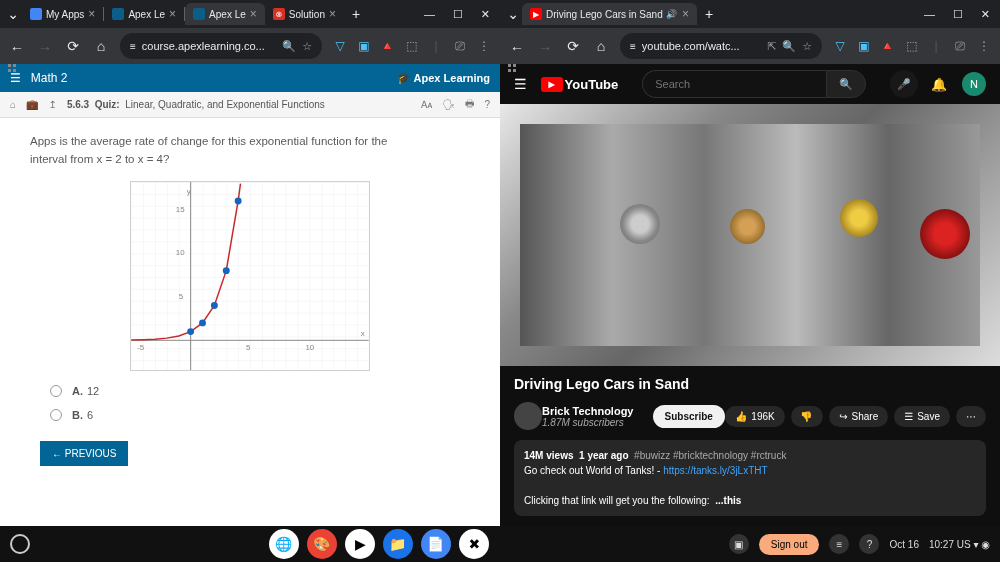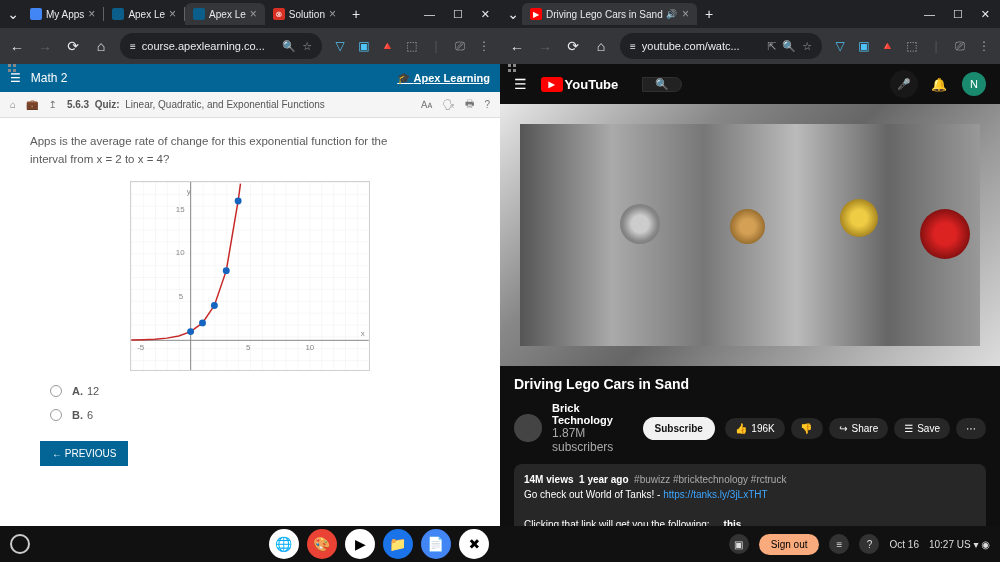--- a/index.html
+++ b/index.html
@@ -20,21 +20,21 @@
 .address-bar { flex: 1; background: #202124; border-radius: 14px; height: 26px; display: flex; align-items: center; padding: 0 10px; color: #e8eaed; font-size: 11px; gap: 6px; }
 .address-bar .lock { font-size: 10px; }
 .address-bar .url { flex: 1; overflow: hidden; white-space: nowrap; }
 .toolbar-icons { display: flex; gap: 8px; align-items: center; }
 .toolbar-icon { width: 16px; height: 16px; display: flex; align-items: center; justify-content: center; cursor: pointer; font-size: 12px; }
 .content { flex: 1; overflow: hidden; background: #fff; display: flex; flex-direction: column; }
 
 
 .apex-header { height: 28px; background: #036595; display: flex; align-items: center; padding: 0 10px; color: #fff; font-size: 12px; }
 .apex-menu { margin-right: 10px; cursor: pointer; }
-.apex-logo { margin-left: auto; font-size: 11px; font-weight: bold; text-decoration: underline; }
+.apex-logo { margin-left: auto; font-size: 11px; font-weight: bold; }
 .apex-breadcrumb { height: 26px; background: #f5f5f5; border-bottom: 1px solid #ddd; display: flex; align-items: center; padding: 0 10px; gap: 10px; font-size: 10px; color: #555; }
 .apex-breadcrumb .bc-icon { cursor: pointer; color: #777; }
 .apex-breadcrumb .bc-text { flex: 1; }
 .apex-body { flex: 1; padding: 14px 30px; overflow: auto; background: #fff; }
 .question-text { font-size: 11.5px; color: #5a5a5a; margin-bottom: 12px; line-height: 1.6; }
 .graph-box { width: 240px; height: 190px; border: 1px solid #d0d0d0; margin: 0 auto 14px; background: #fff; position: relative; }
 .graph-box svg { width: 100%; height: 100%; }
 .choices { margin-left: 20px; }
 .choice { display: flex; align-items: center; gap: 10px; margin-bottom: 12px; font-size: 11px; color: #555; }
 .choice-radio { width: 12px; height: 12px; border: 1.5px solid #999; border-radius: 50%; cursor: pointer; }
@@ -51,25 +51,25 @@
 .yt-search-input { flex: 1; background: #121212; border: 1px solid #303030; border-right: none; border-radius: 20px 0 0 20px; padding: 5px 12px; color: #fff; font-size: 11px; height: 28px; }
 .yt-search-btn { width: 40px; background: #222; border: 1px solid #303030; border-radius: 0 20px 20px 0; color: #fff; cursor: pointer; font-size: 11px; }
 .yt-mic { width: 28px; height: 28px; background: #181818; border-radius: 50%; display: flex; align-items: center; justify-content: center; cursor: pointer; font-size: 11px; }
 .yt-header-right { display: flex; align-items: center; gap: 14px; }
 .yt-bell { cursor: pointer; font-size: 13px; }
 .yt-avatar { width: 24px; height: 24px; background: #1a8a6f; border-radius: 50%; display: flex; align-items: center; justify-content: center; font-size: 11px; cursor: pointer; }
 .yt-video { width: 100%; height: 262px; background: linear-gradient(135deg, #e8e8e8 0%, #888 30%, #666 50%, #999 70%, #ddd 100%); position: relative; }
 .yt-video-overlay { position: absolute; inset: 20px; background: linear-gradient(90deg, #555 0%, #aaa 20%, #777 40%, #bbb 60%, #666 80%, #999 100%); filter: blur(0.5px); }
 .yt-video-gear { position: absolute; border-radius: 50%; background: radial-gradient(circle, #ccc 30%, #888 60%, #666 100%); }
 .yt-title { padding: 10px 14px 6px; font-size: 14px; font-weight: bold; }
-.yt-channel-row { display: flex; align-items: center; padding: 4px 14px 10px; gap: 10px; }
+.yt-channel-row { display: flex; align-items: center; padding: 4px 14px 10px; }
 .yt-channel-avatar { width: 28px; height: 28px; background: #444; border-radius: 50%; }
 .yt-channel-info { flex: 1; }
 .yt-channel-name { font-size: 11px; font-weight: bold; }
-.yt-channel-subs { font-size: 12px; color: #aaa; }
+.yt-channel-subs { font-size: 10px; color: #aaa; font-style: italic; }
 .yt-subscribe { background: #f1f1f1; color: #0f0f0f; border: none; border-radius: 14px; padding: 6px 12px; font-size: 10px; font-weight: bold; cursor: pointer; }
 .yt-actions { display: flex; gap: 6px; }
 .yt-action { background: #272727; border-radius: 14px; padding: 5px 10px; font-size: 10px; display: flex; align-items: center; gap: 4px; cursor: pointer; }
 .yt-description { margin: 0 14px; background: #272727; border-radius: 8px; padding: 8px 10px; font-size: 10px; line-height: 1.5; }
 .yt-desc-meta { font-weight: bold; }
 .yt-desc-tags { color: #aaa; }
 .yt-desc-link { color: #3ea6ff; }
 
 
 .shelf { position: fixed; bottom: 0; left: 0; width: 1000px; height: 36px; background: #111; display: flex; align-items: center; padding: 0 10px; gap: 10px; z-index: 100; }
@@ -247,20 +247,21 @@
     </div>
   </div>
   <div class="content yt-content">
     <div class="yt-header">
       <span class="yt-menu">☰</span>
       <span class="yt-logo">
           <span class="yt-logo-icon">▶</span>
           <span>YouTube</span>
         </span>
       <div class="yt-search">
+        <input class="yt-search-input" placeholder="Search" style="">
         <button class="yt-search-btn">🔍</button>
       </div>
       <span class="yt-mic">🎤</span>
       <div class="yt-header-right">
         <span class="yt-bell">🔔</span>
         <span class="yt-avatar">N</span>
       </div>
     </div>
     <div class="yt-video">
       <div class="yt-video-overlay"></div>

